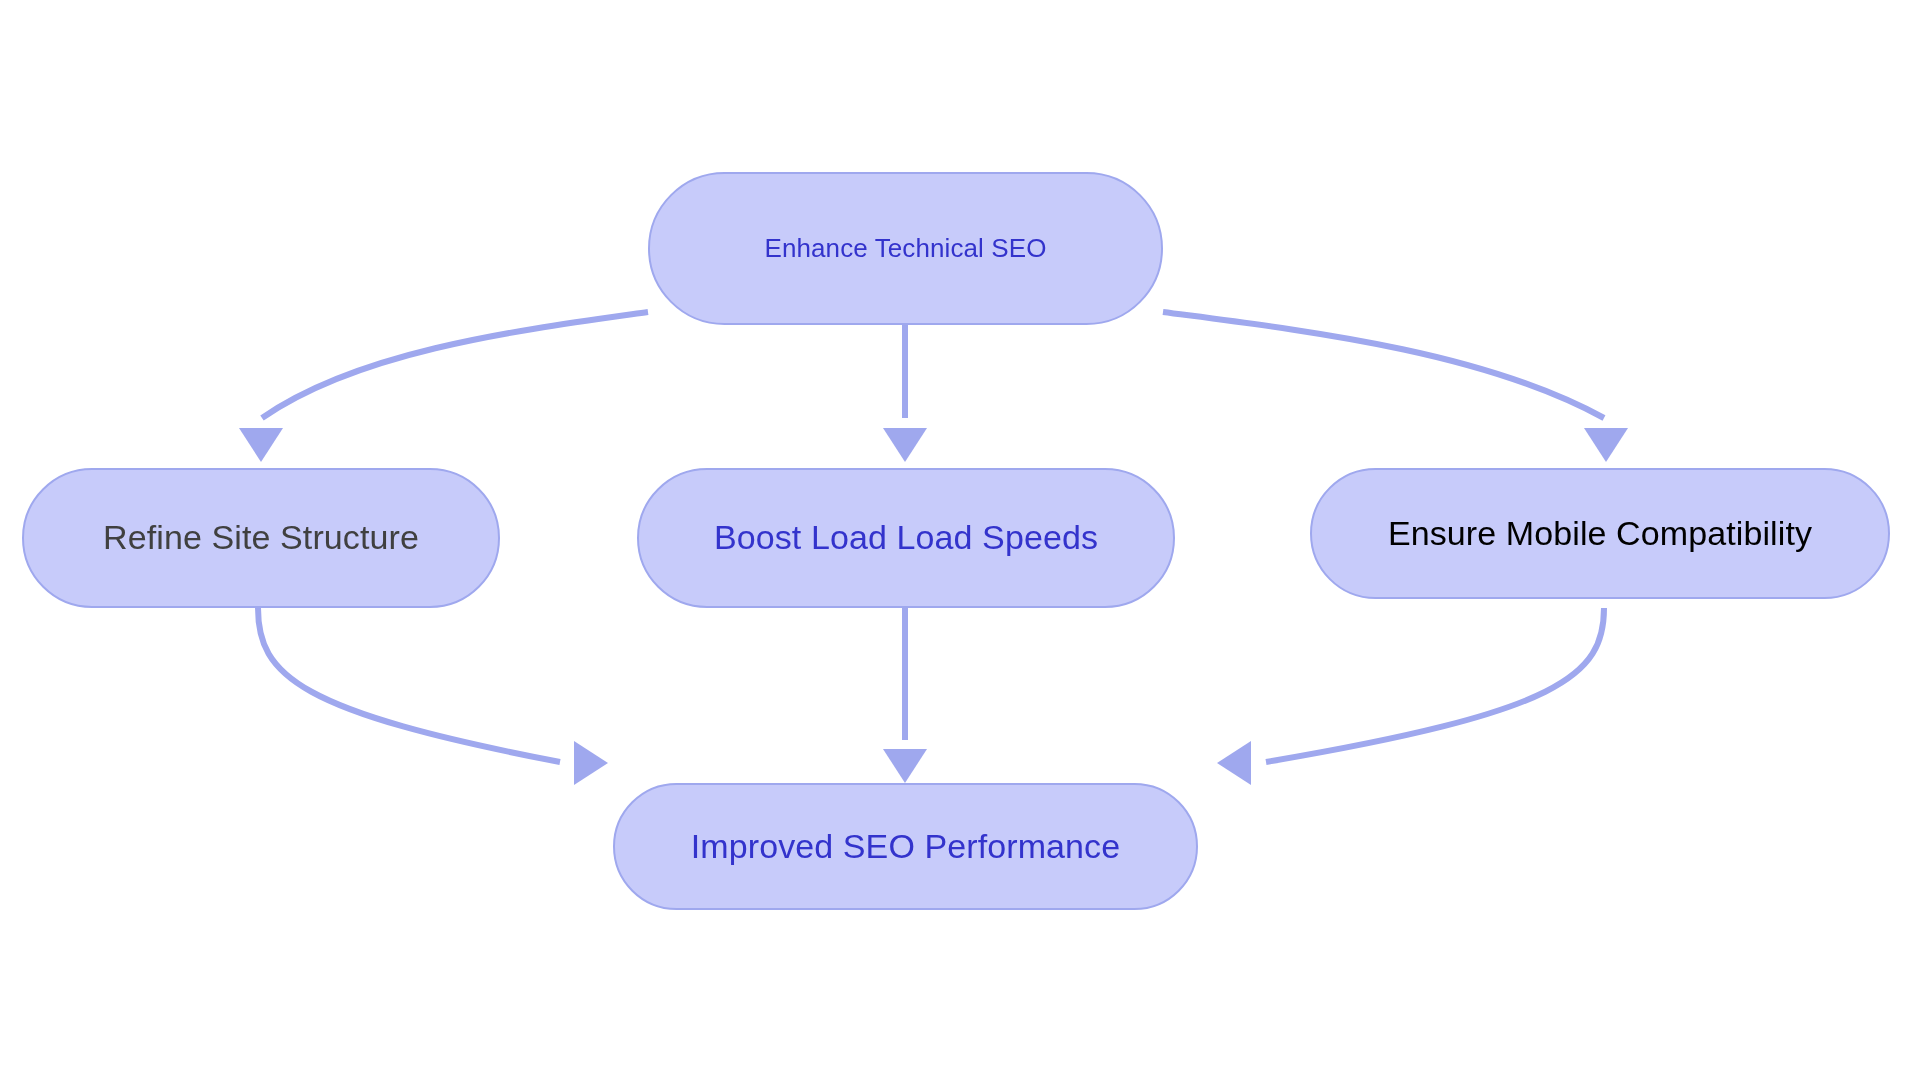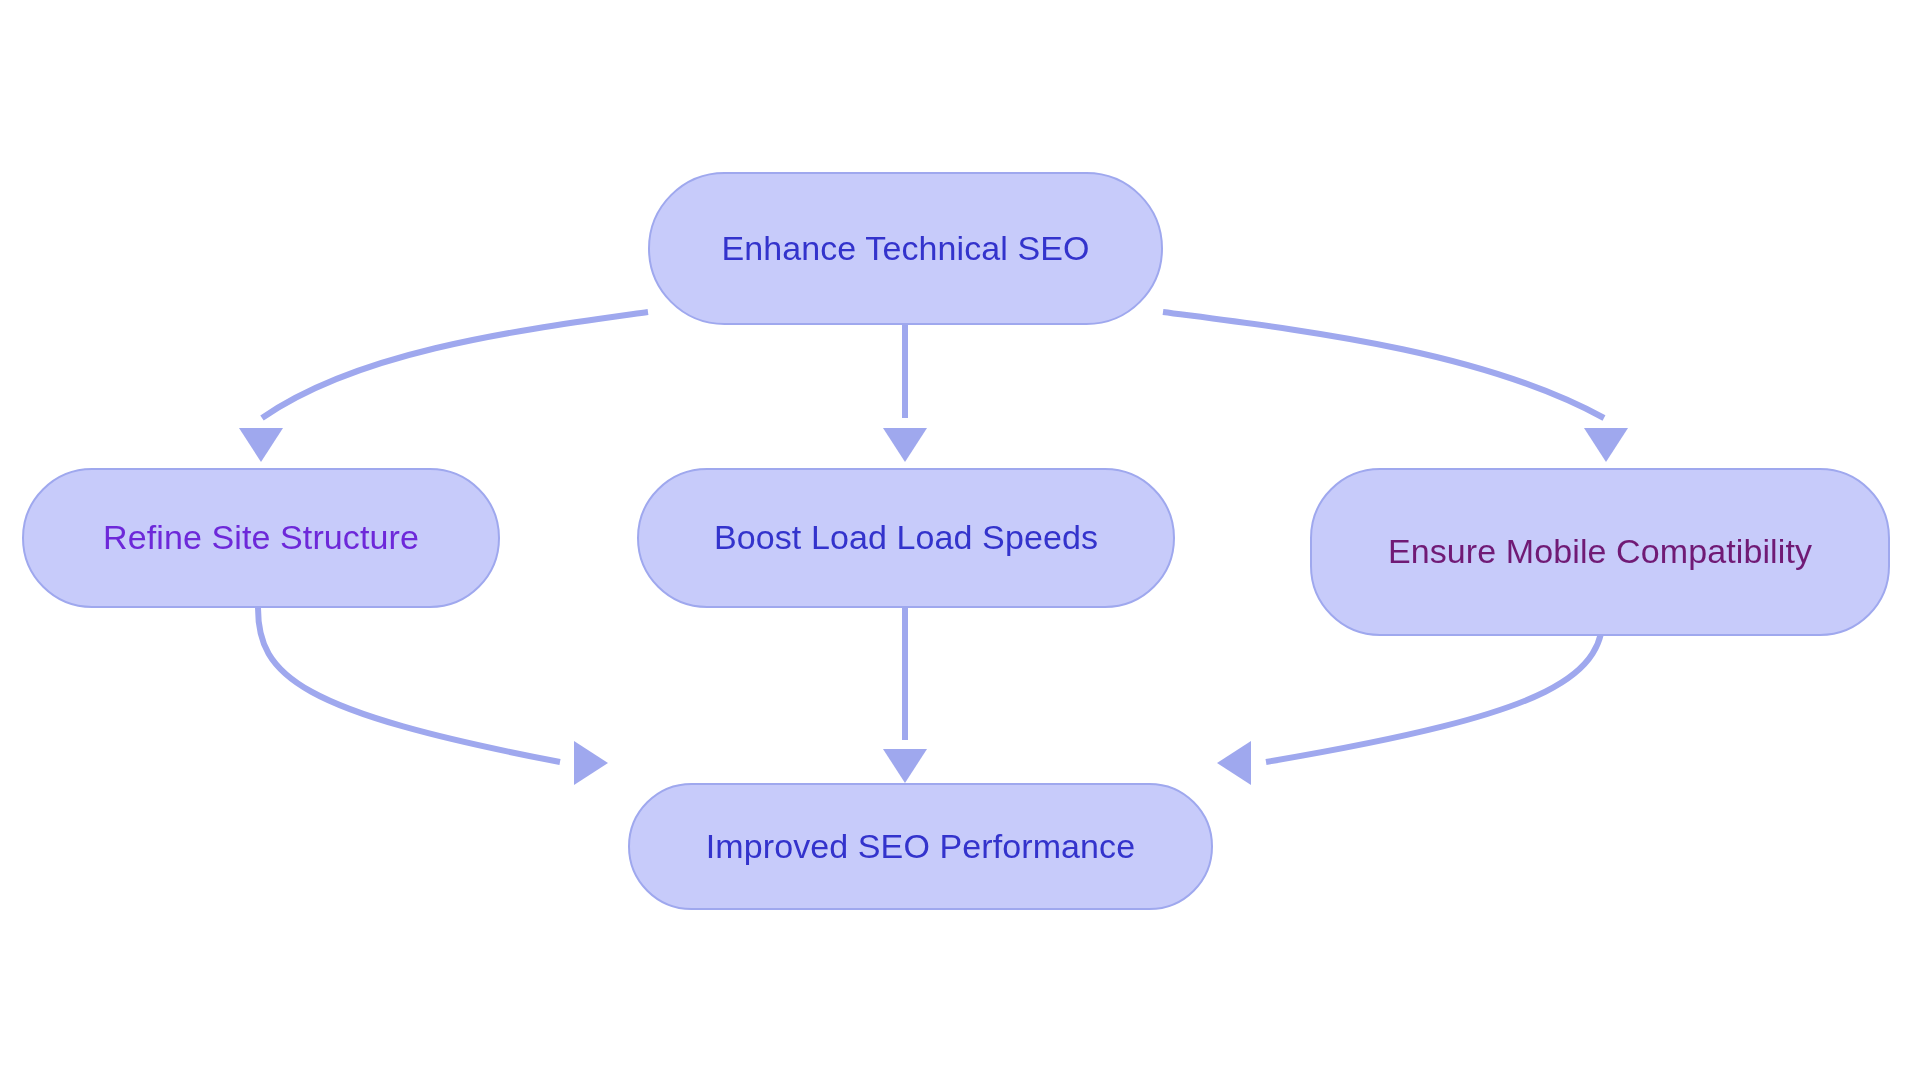--- a/index.html
+++ b/index.html
@@ -71,32 +71,32 @@
         <path class="edge-path" d="M 258,608 C 258,676 300,712 560,762" stroke="#9fa8ee"></path>
         <polygon class="arrow-head" points="574,741 574,785 608,763" fill="#9fa8ee"></polygon>
         <path class="edge-path" d="M 905,608 L 905,740" stroke="#9fa8ee"></path>
         <polygon class="arrow-head" points="883,749 927,749 905,783" fill="#9fa8ee"></polygon>
         <path class="edge-path" d="M 1604,608 C 1604,676 1560,712 1266,762" stroke="#9fa8ee"></path>
         <polygon class="arrow-head" points="1251,741 1251,785 1217,763" fill="#9fa8ee"></polygon>
       </g>
   </svg>
 
   <div class="node" style="left: 648px; top: 172px; width: 515px; height: 153px; border-radius: 76.5px; background: rgb(199, 203, 250); border-color: rgb(159, 168, 238); color: rgb(51, 51, 204);">
-    <span class="node-label" style="font-size: 34px;">Enhance Technical SEO</span>
+    <span class="node-label" style="font-size: 26px;">Enhance Technical SEO</span>
   </div>
 
-  <div class="node" style="left: 22px; top: 468px; width: 478px; height: 140px; border-radius: 70px; background: rgb(199, 203, 250); border-color: rgb(159, 168, 238); color: #6d28d9;">
+  <div class="node" style="left: 22px; top: 468px; width: 478px; height: 140px; border-radius: 70px; background: rgb(199, 203, 250); border-color: rgb(159, 168, 238); color: #404040;">
     <span class="node-label" style="font-size: 34px;">Refine Site Structure</span>
   </div>
 
   <div class="node" style="left: 637px; top: 468px; width: 538px; height: 140px; border-radius: 70px; background: rgb(199, 203, 250); border-color: rgb(159, 168, 238); color: rgb(51, 51, 204);">
     <span class="node-label" style="font-size: 34px;">Boost Load Load Speeds</span>
   </div>
 
-  <div class="node" style="left: 1310px; top: 468px; width: 580px; height: 168px; border-radius: 70px; background: rgb(199, 203, 250); border-color: rgb(159, 168, 238); color: #701a75;">
+  <div class="node" style="left: 1310px; top: 468px; width: 580px; height: 131px; border-radius: 70px; background: rgb(199, 203, 250); border-color: rgb(159, 168, 238); color: #000000;">
     <span class="node-label" style="font-size: 34px;">Ensure Mobile Compatibility</span>
   </div>
 
-  <div class="node" style="left: 628px; top: 783px; width: 585px; height: 127px; border-radius: 63.5px; background: rgb(199, 203, 250); border-color: rgb(159, 168, 238); color: rgb(51, 51, 204);">
+  <div class="node" style="left: 613px; top: 783px; width: 585px; height: 127px; border-radius: 63.5px; background: rgb(199, 203, 250); border-color: rgb(159, 168, 238); color: rgb(51, 51, 204);">
     <span class="node-label" style="font-size: 34px;">Improved SEO Performance</span>
   </div>
 
 </div>
 
 </body></html>

